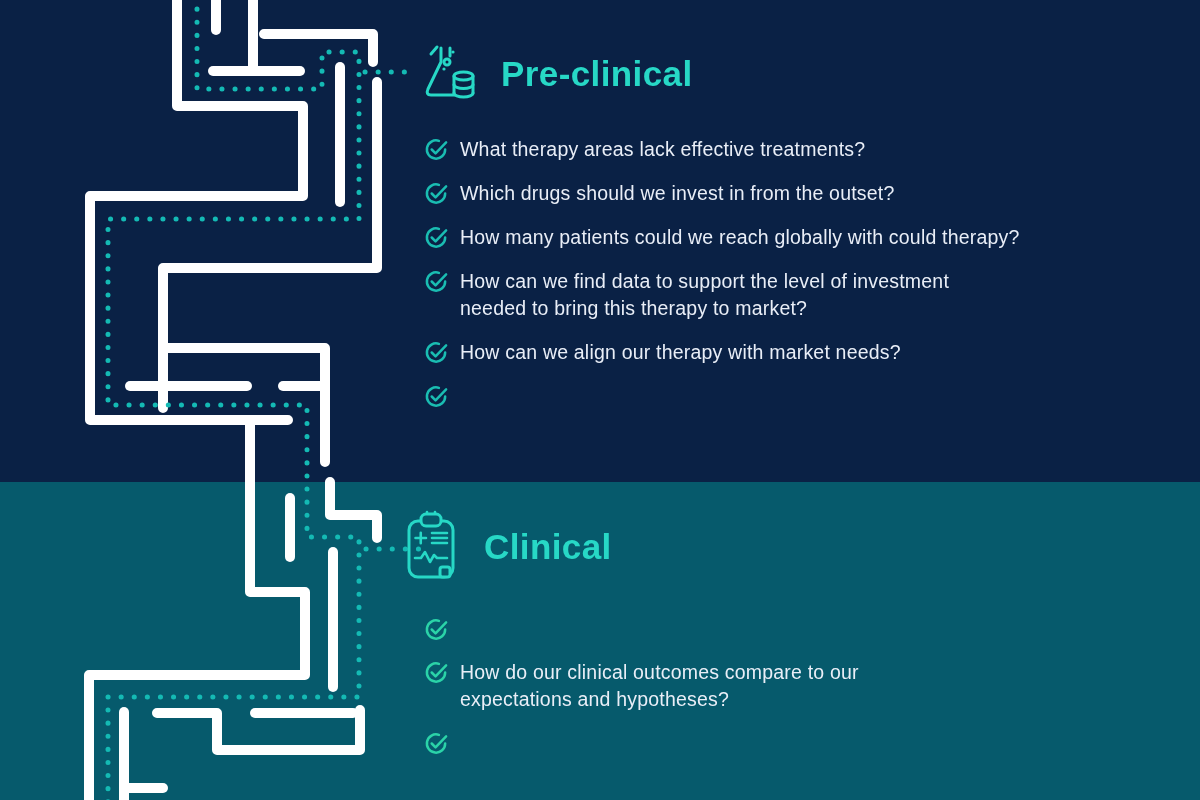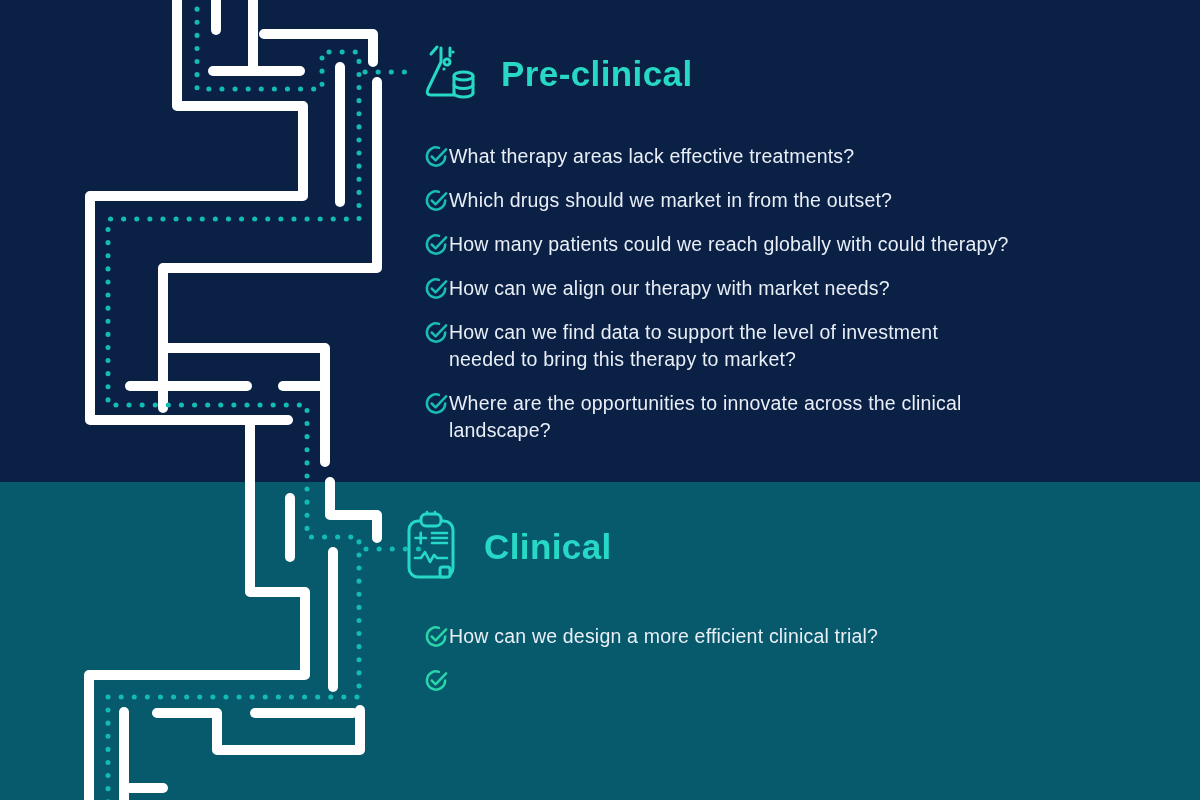--- a/index.html
+++ b/index.html
@@ -21,21 +21,21 @@
   .head-clin { left:402px; top:510px; }
   .head h2 { margin:0; font-size:35px; font-weight:bold; letter-spacing:.4px; color:var(--heading,#27d8c6); }
   .head .sec-icon svg { display:block; }
   .sec-icon .ic-stroke { fill:none; stroke:var(--heading,#27d8c6); stroke-width:3; stroke-linecap:round; stroke-linejoin:round; }
   .sec-icon .ic-thin   { fill:none; stroke:var(--heading,#27d8c6); stroke-width:2.6; stroke-linecap:round; stroke-linejoin:round; }
   .sec-icon .ic-dot    { fill:var(--heading,#27d8c6); stroke:none; }
 
   ul.qlist { position:absolute; list-style:none; margin:0; padding:0; width:680px; }
   .qlist-pre  { left:424px; top:126px; }
   .qlist-clin { left:424px; top:606px; }
-  li.q-item { display:flex; align-items:flex-start; margin:17px 0 17px 0; }
+  li.q-item { display:flex; align-items:flex-start; gap:11px; margin:10px 0 17px 0; }
   .check { flex:0 0 25px; width:25px; height:25px; margin-top:1px; }
   .check svg { display:block; }
   .check path { fill:none; stroke:currentColor; stroke-width:2.6; stroke-linecap:round; stroke-linejoin:round; }
   .qlist-pre  .check { color:var(--check_pre,#1abdb2); }
   .qlist-clin .check { color:var(--check_clinical,#2bd3a8); }
   .q-text {
     font-size:19.5px; line-height:27px; color:var(--body_text,#e9eef7);
     max-width:600px; white-space:pre-line; letter-spacing:.2px;
   }
 </style>
@@ -102,63 +102,61 @@
     <span class="q-text">What therapy areas lack effective treatments?</span>
   </li>
 
   <li class="q-item">
     <span class="check">
       <svg width="25" height="25" viewBox="0 0 26 26">
         <path d="M22,13 a9.5,9.5 0 1 1 -6.5,-9"></path>
         <path d="M8,13 L12,17 L23,5.5"></path>
       </svg>
     </span>
-    <span class="q-text">Which drugs should we market in from the outset?</span>
+    <span class="q-text">Which drugs should we invest in from the outset?</span>
   </li>
 
   <li class="q-item">
     <span class="check">
       <svg width="25" height="25" viewBox="0 0 26 26">
         <path d="M22,13 a9.5,9.5 0 1 1 -6.5,-9"></path>
         <path d="M8,13 L12,17 L23,5.5"></path>
       </svg>
     </span>
     <span class="q-text">How many patients could we reach globally with could therapy?</span>
-  </li>
-
-  <li class="q-item">
-    <span class="check">
-      <svg width="25" height="25" viewBox="0 0 26 26">
-        <path d="M22,13 a9.5,9.5 0 1 1 -6.5,-9"></path>
-        <path d="M8,13 L12,17 L23,5.5"></path>
-      </svg>
-    </span>
-    <span class="q-text">How can we align our therapy with market needs?</span>
   </li>
 
   <li class="q-item">
     <span class="check">
       <svg width="25" height="25" viewBox="0 0 26 26">
         <path d="M22,13 a9.5,9.5 0 1 1 -6.5,-9"></path>
         <path d="M8,13 L12,17 L23,5.5"></path>
       </svg>
     </span>
     <span class="q-text">How can we find data to support the level of investment
 needed to bring this therapy to market?</span>
   </li>
 
   <li class="q-item">
     <span class="check">
       <svg width="25" height="25" viewBox="0 0 26 26">
         <path d="M22,13 a9.5,9.5 0 1 1 -6.5,-9"></path>
         <path d="M8,13 L12,17 L23,5.5"></path>
       </svg>
     </span>
-    <span class="q-text">Where are the opportunities to innovate across the clinical
-landscape?</span>
+    <span class="q-text">How can we align our therapy with market needs?</span>
+  </li>
+
+  <li class="q-item">
+    <span class="check">
+      <svg width="25" height="25" viewBox="0 0 26 26">
+        <path d="M22,13 a9.5,9.5 0 1 1 -6.5,-9"></path>
+        <path d="M8,13 L12,17 L23,5.5"></path>
+      </svg>
+    </span>
   </li>
 </ul>
 
   <div class="head head-clin">
     <span class="sec-icon">
       <svg width="58" height="74" viewBox="0 0 58 74">
         <rect class="ic-stroke" x="7" y="11" width="44" height="56" rx="9"></rect>
         <path class="ic-thin" d="M25,4 L25,2 M33,4 L33,2"></path>
         <rect x="19" y="4" width="20" height="12" rx="5" fill="var(--teal_bg,#065a6c)" stroke="var(--heading,#27d8c6)" stroke-width="3"></rect>
         <path class="ic-thin" d="M13.5,28 L24,28 M18.75,22.8 L18.75,33.2"></path>
@@ -171,24 +169,33 @@
   </div>
 
   <ul class="qlist qlist-clin">
   <li class="q-item">
     <span class="check">
       <svg width="25" height="25" viewBox="0 0 26 26">
         <path d="M22,13 a9.5,9.5 0 1 1 -6.5,-9"></path>
         <path d="M8,13 L12,17 L23,5.5"></path>
       </svg>
     </span>
-    <span class="q-text">How can we design a more efficient clinical trial?</span>
-  </li>
-
-
+  </li>
+
+
+  <li class="q-item">
+    <span class="check">
+      <svg width="25" height="25" viewBox="0 0 26 26">
+        <path d="M22,13 a9.5,9.5 0 1 1 -6.5,-9"></path>
+        <path d="M8,13 L12,17 L23,5.5"></path>
+      </svg>
+    </span>
+    <span class="q-text">How do our clinical outcomes compare to our
+expectations and hypotheses?</span>
+  </li>
 
   <li class="q-item">
     <span class="check">
       <svg width="25" height="25" viewBox="0 0 26 26">
         <path d="M22,13 a9.5,9.5 0 1 1 -6.5,-9"></path>
         <path d="M8,13 L12,17 L23,5.5"></path>
       </svg>
     </span>
     <span class="q-text"></span>
   </li>

